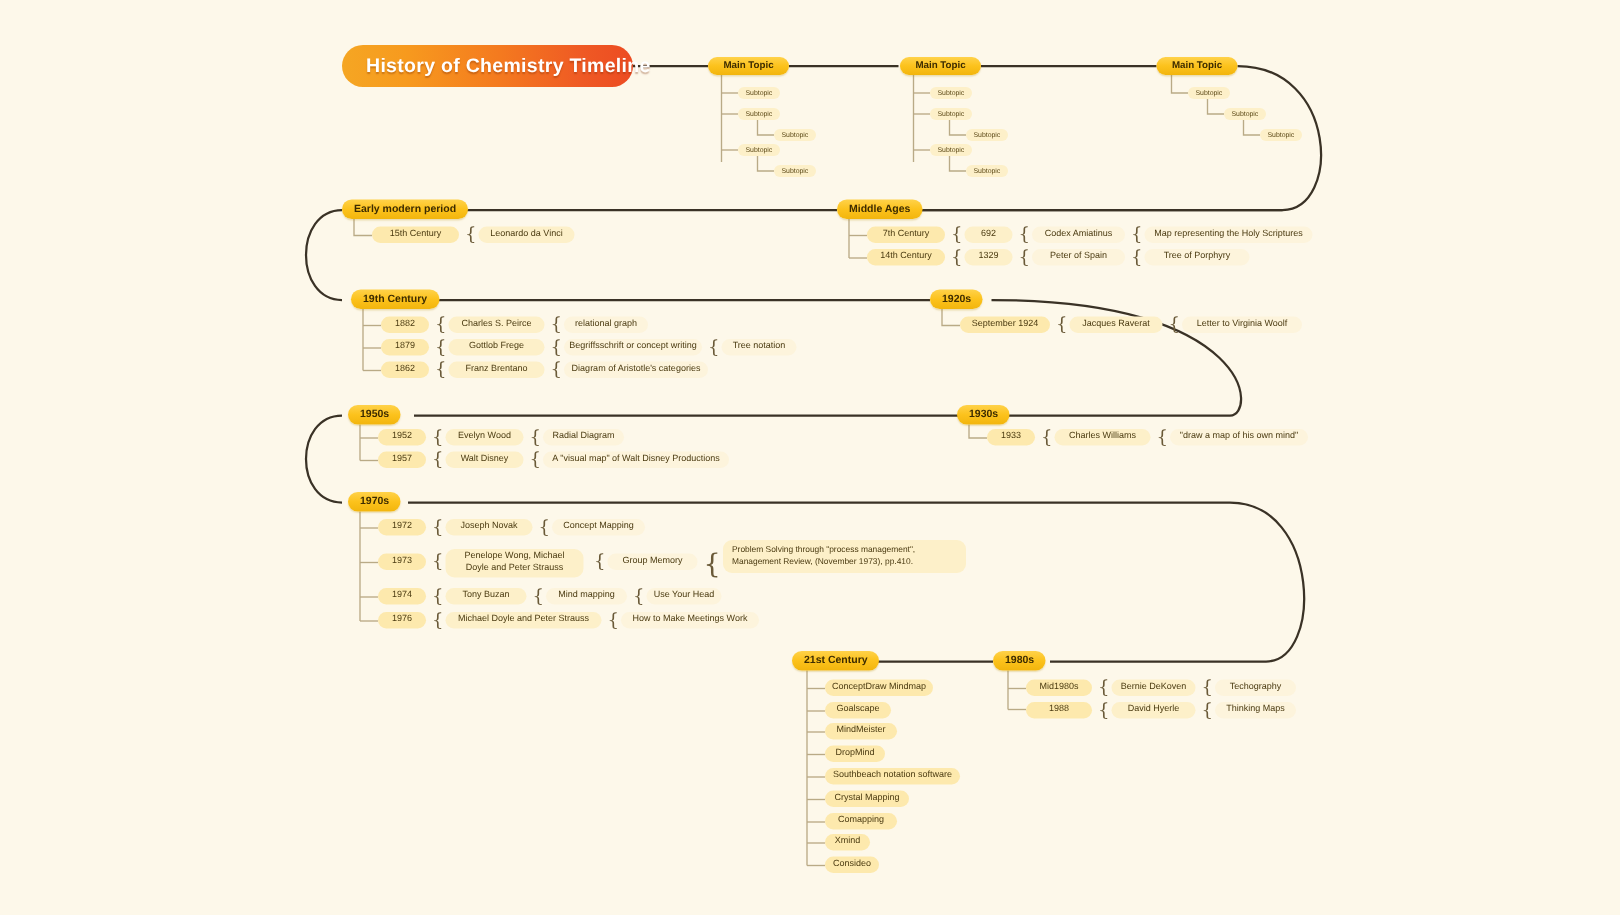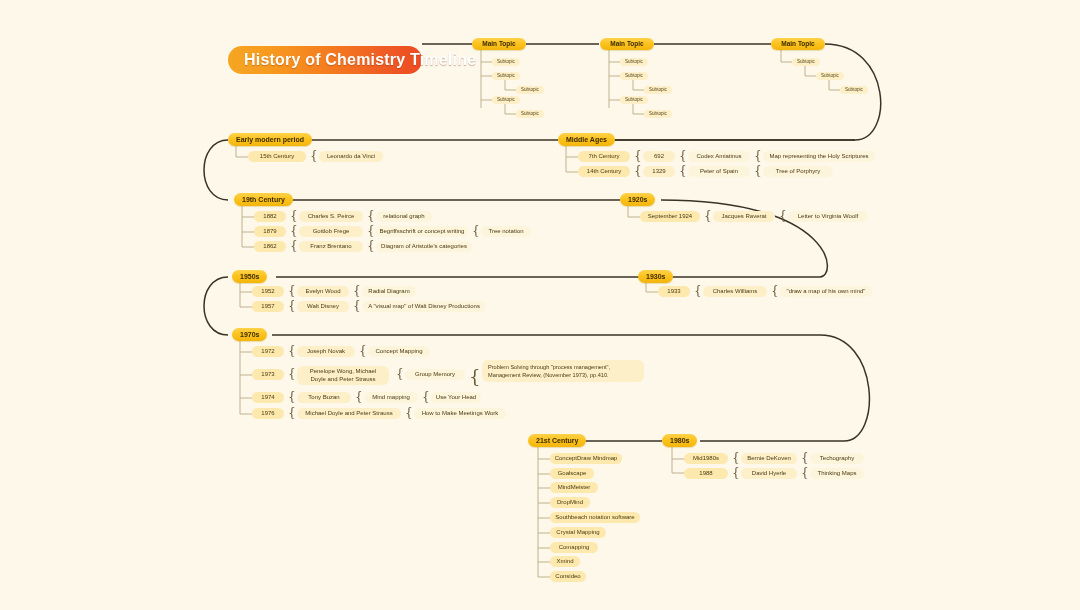--- a/index.html
+++ b/index.html
@@ -20,26 +20,25 @@
     border-radius:9px;
     line-height:1.05;
     box-sizing:border-box;
   }
   
   .root{
     left:228px;top:30px;width:194px;height:28px;
     border-radius:14px;
     background:linear-gradient(90deg,#f5a623 0%,#f79a1e 22%,#f4791f 55%,#ef5a24 82%,#ec4b22 100%);
     color:#ffffff;
-    font-size:16px;font-weight:bold;
+    font-size:13px;font-weight:bold;
     display:flex;align-items:center;
     padding-left:16px;
     letter-spacing:.2px;
     text-shadow:0 1px 1px rgba(120,40,0,.35);
-    margin-top:16px;
   }
   
   .era{
     background:linear-gradient(180deg,#ffd24a 0%,#fcc21c 50%,#f2b50d 100%);
     color:#3d2c00;
     font-size:7px;font-weight:bold;
     height:13px;
     border-radius:7px;
     display:flex;align-items:center;
     padding:0 8px;

